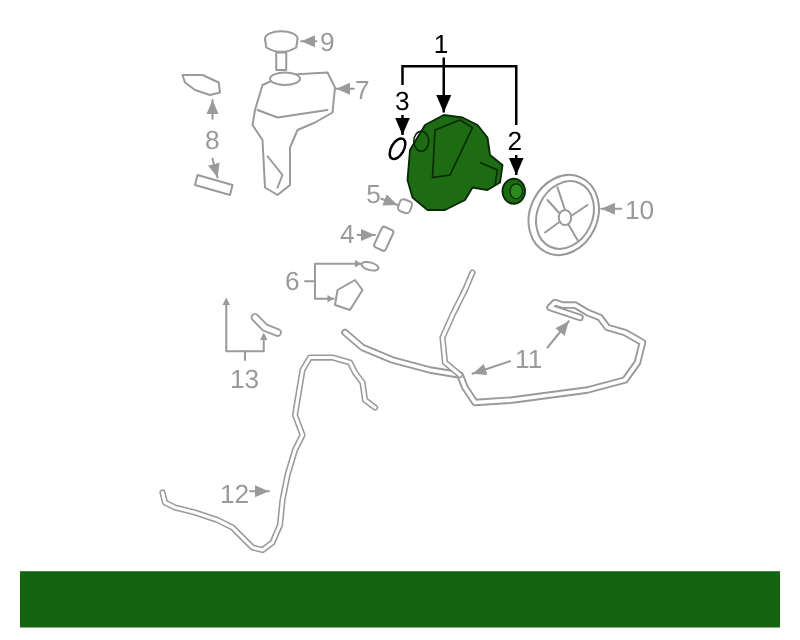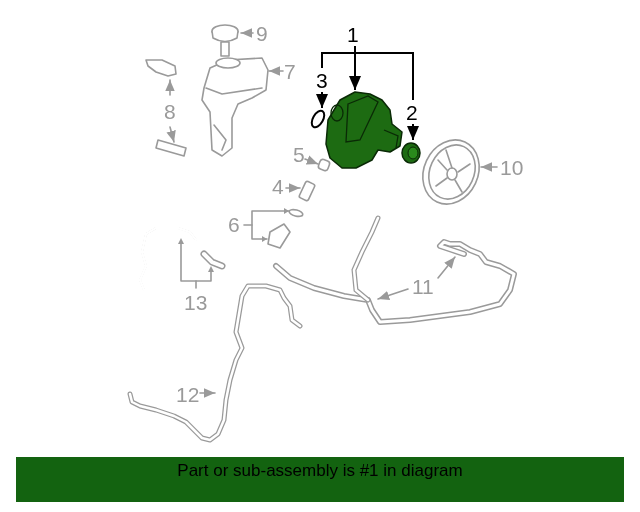--- a/index.html
+++ b/index.html
@@ -127,14 +127,13 @@
     <path d="M276,266 L290,278 L314,288 L344,296 L368,300 L372,310 L380,322 L410,320 L440,316 L470,312 L500,304 L510,290 L514,274 L500,266 L486,262 L480,254 L470,250 L460,244 L450,244 L444,242 L440,246 L452,250 L464,254" fill="none" stroke="#fff" stroke-width="3" stroke-linecap="round" stroke-linejoin="round"></path>
     <path d="M378,218 L372,232 L362,252 L354,270 L356,290 L368,300" fill="none" stroke="#9a9a9a" stroke-width="5" stroke-linecap="round"></path>
     <path d="M378,218 L372,232 L362,252 L354,270 L356,290 L368,300" fill="none" stroke="#fff" stroke-width="2.5" stroke-linecap="round"></path>
   </g>
   <text class="callout" x="412" y="294">11</text>
   <line class="gl" x1="408" y1="289" x2="378" y2="299" marker-end="url(#ag)"></line>
   <line class="gl" x1="438" y1="278" x2="455" y2="257" marker-end="url(#ag)"></line>
 </svg>
 
 <div id="banner">
-  <div>Part or sub-assembly is #1 in diagram</div>
 </div>
 
 </body></html>

